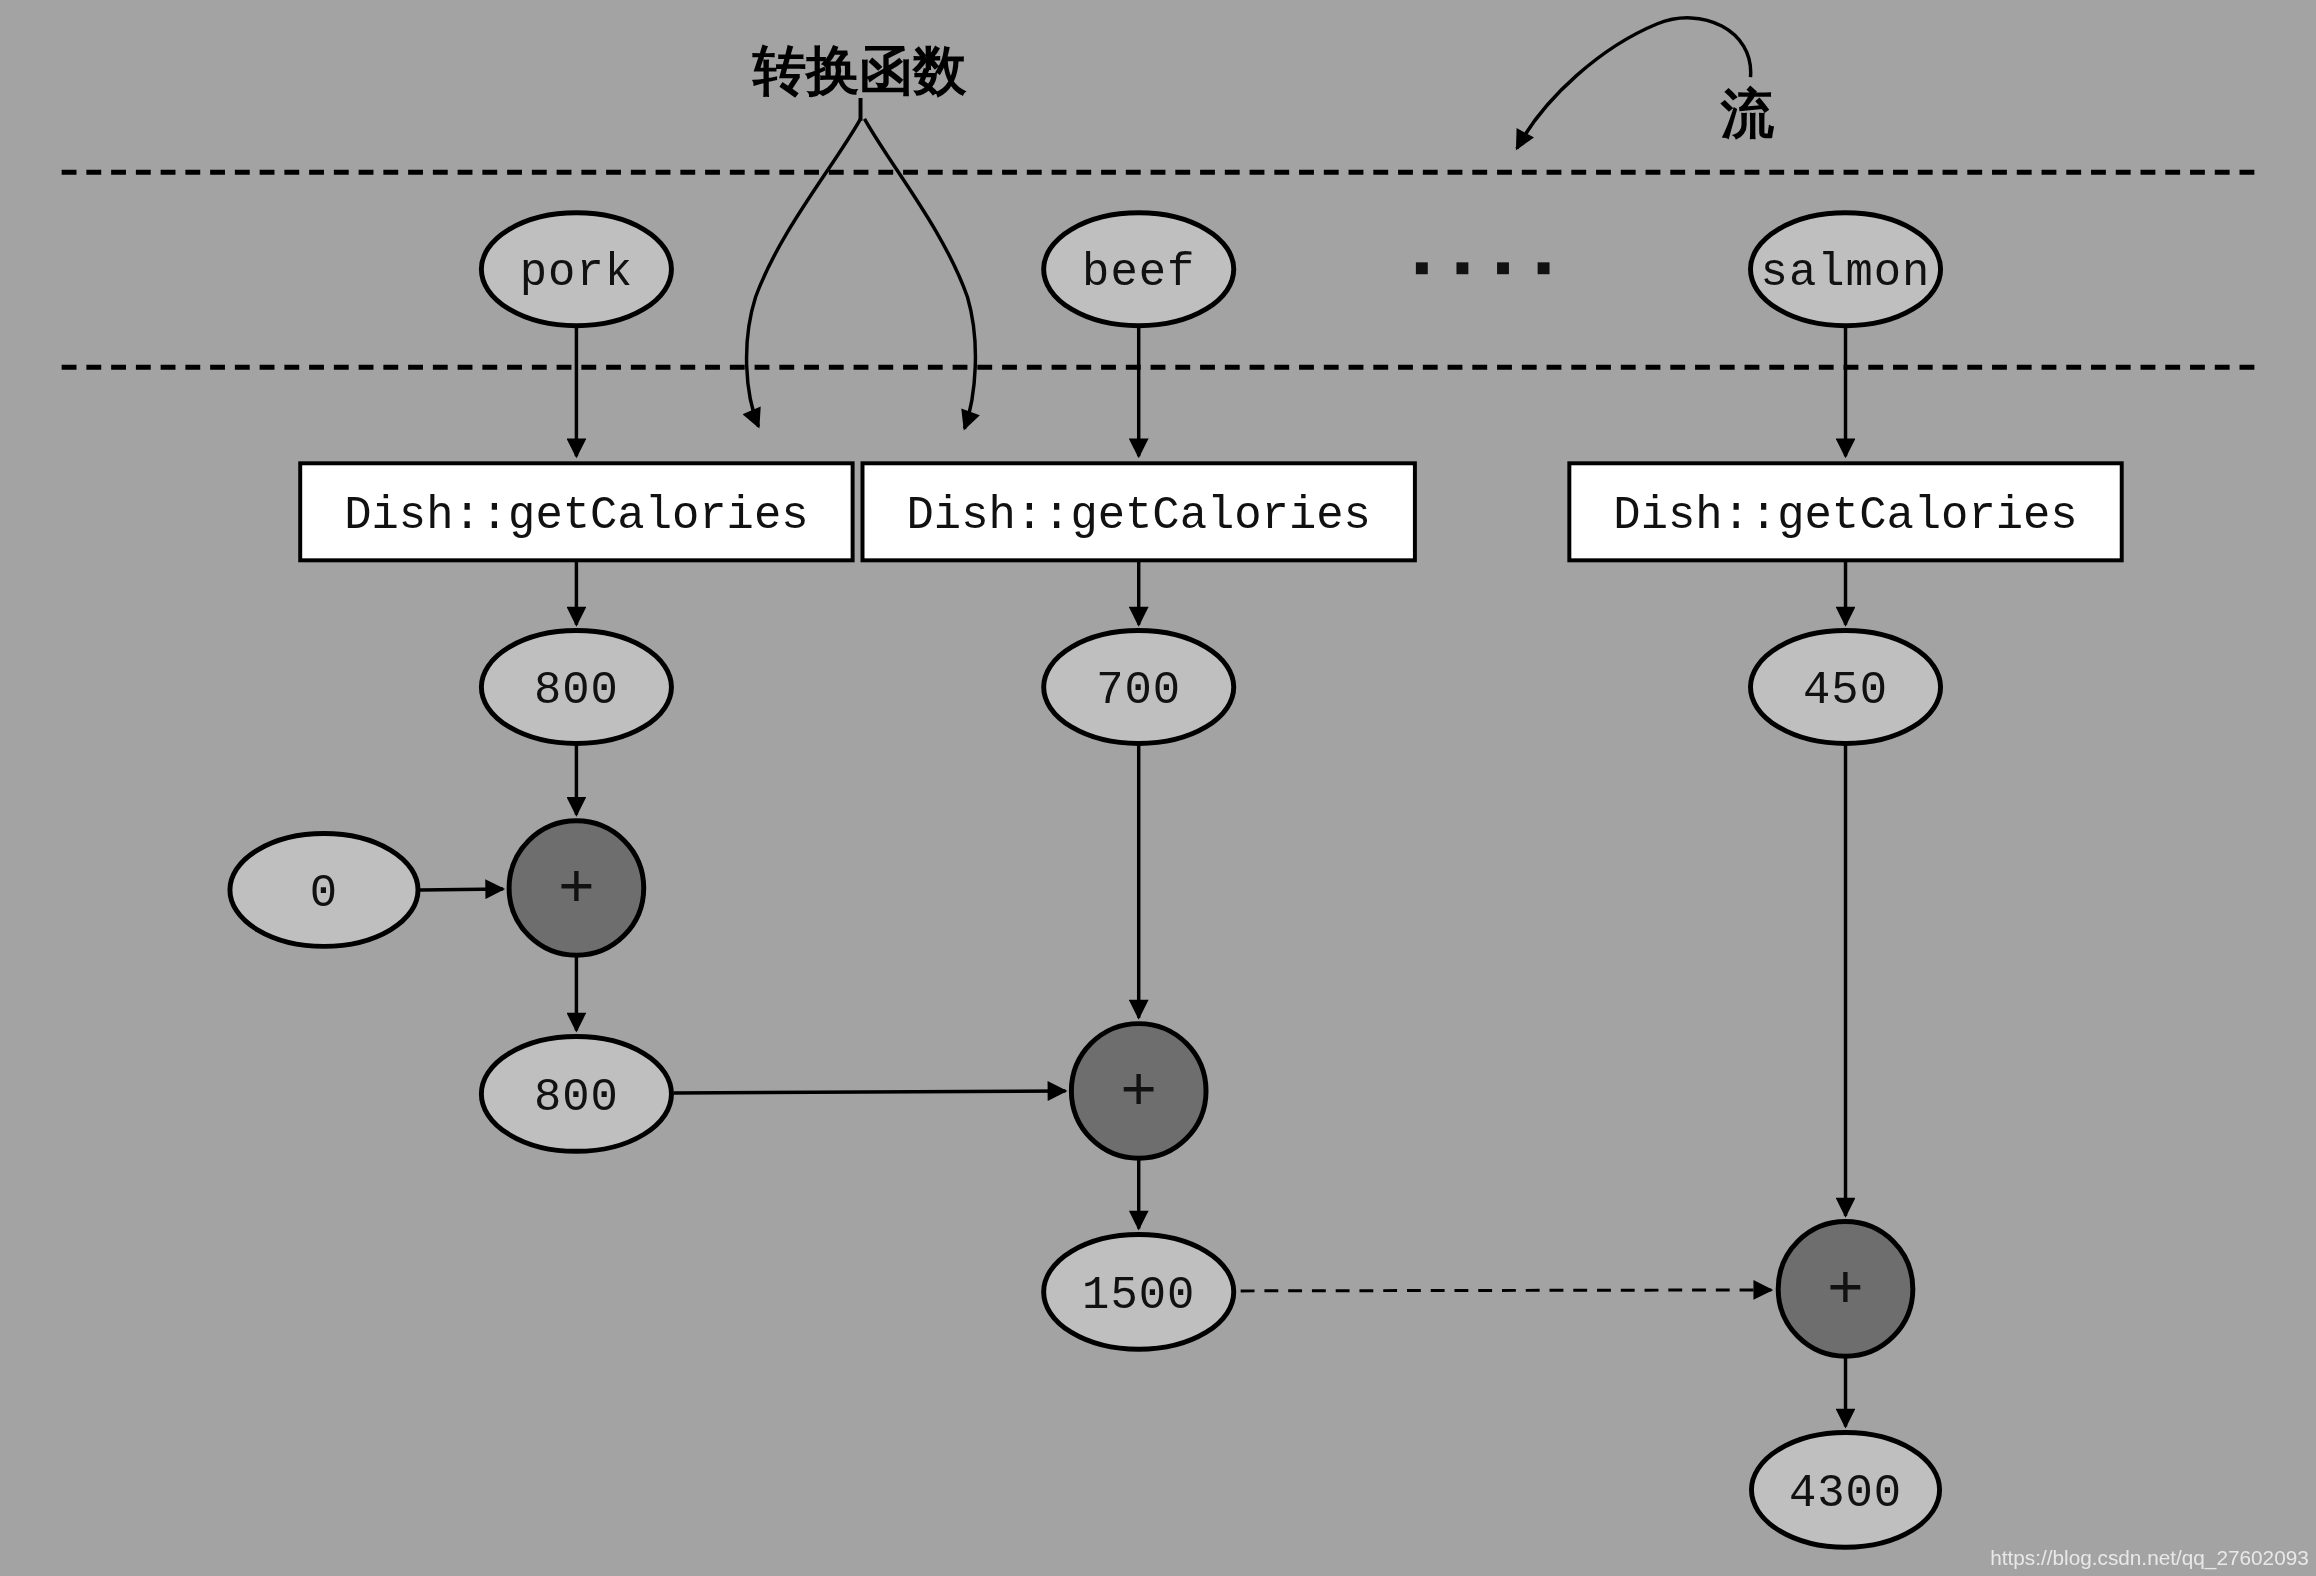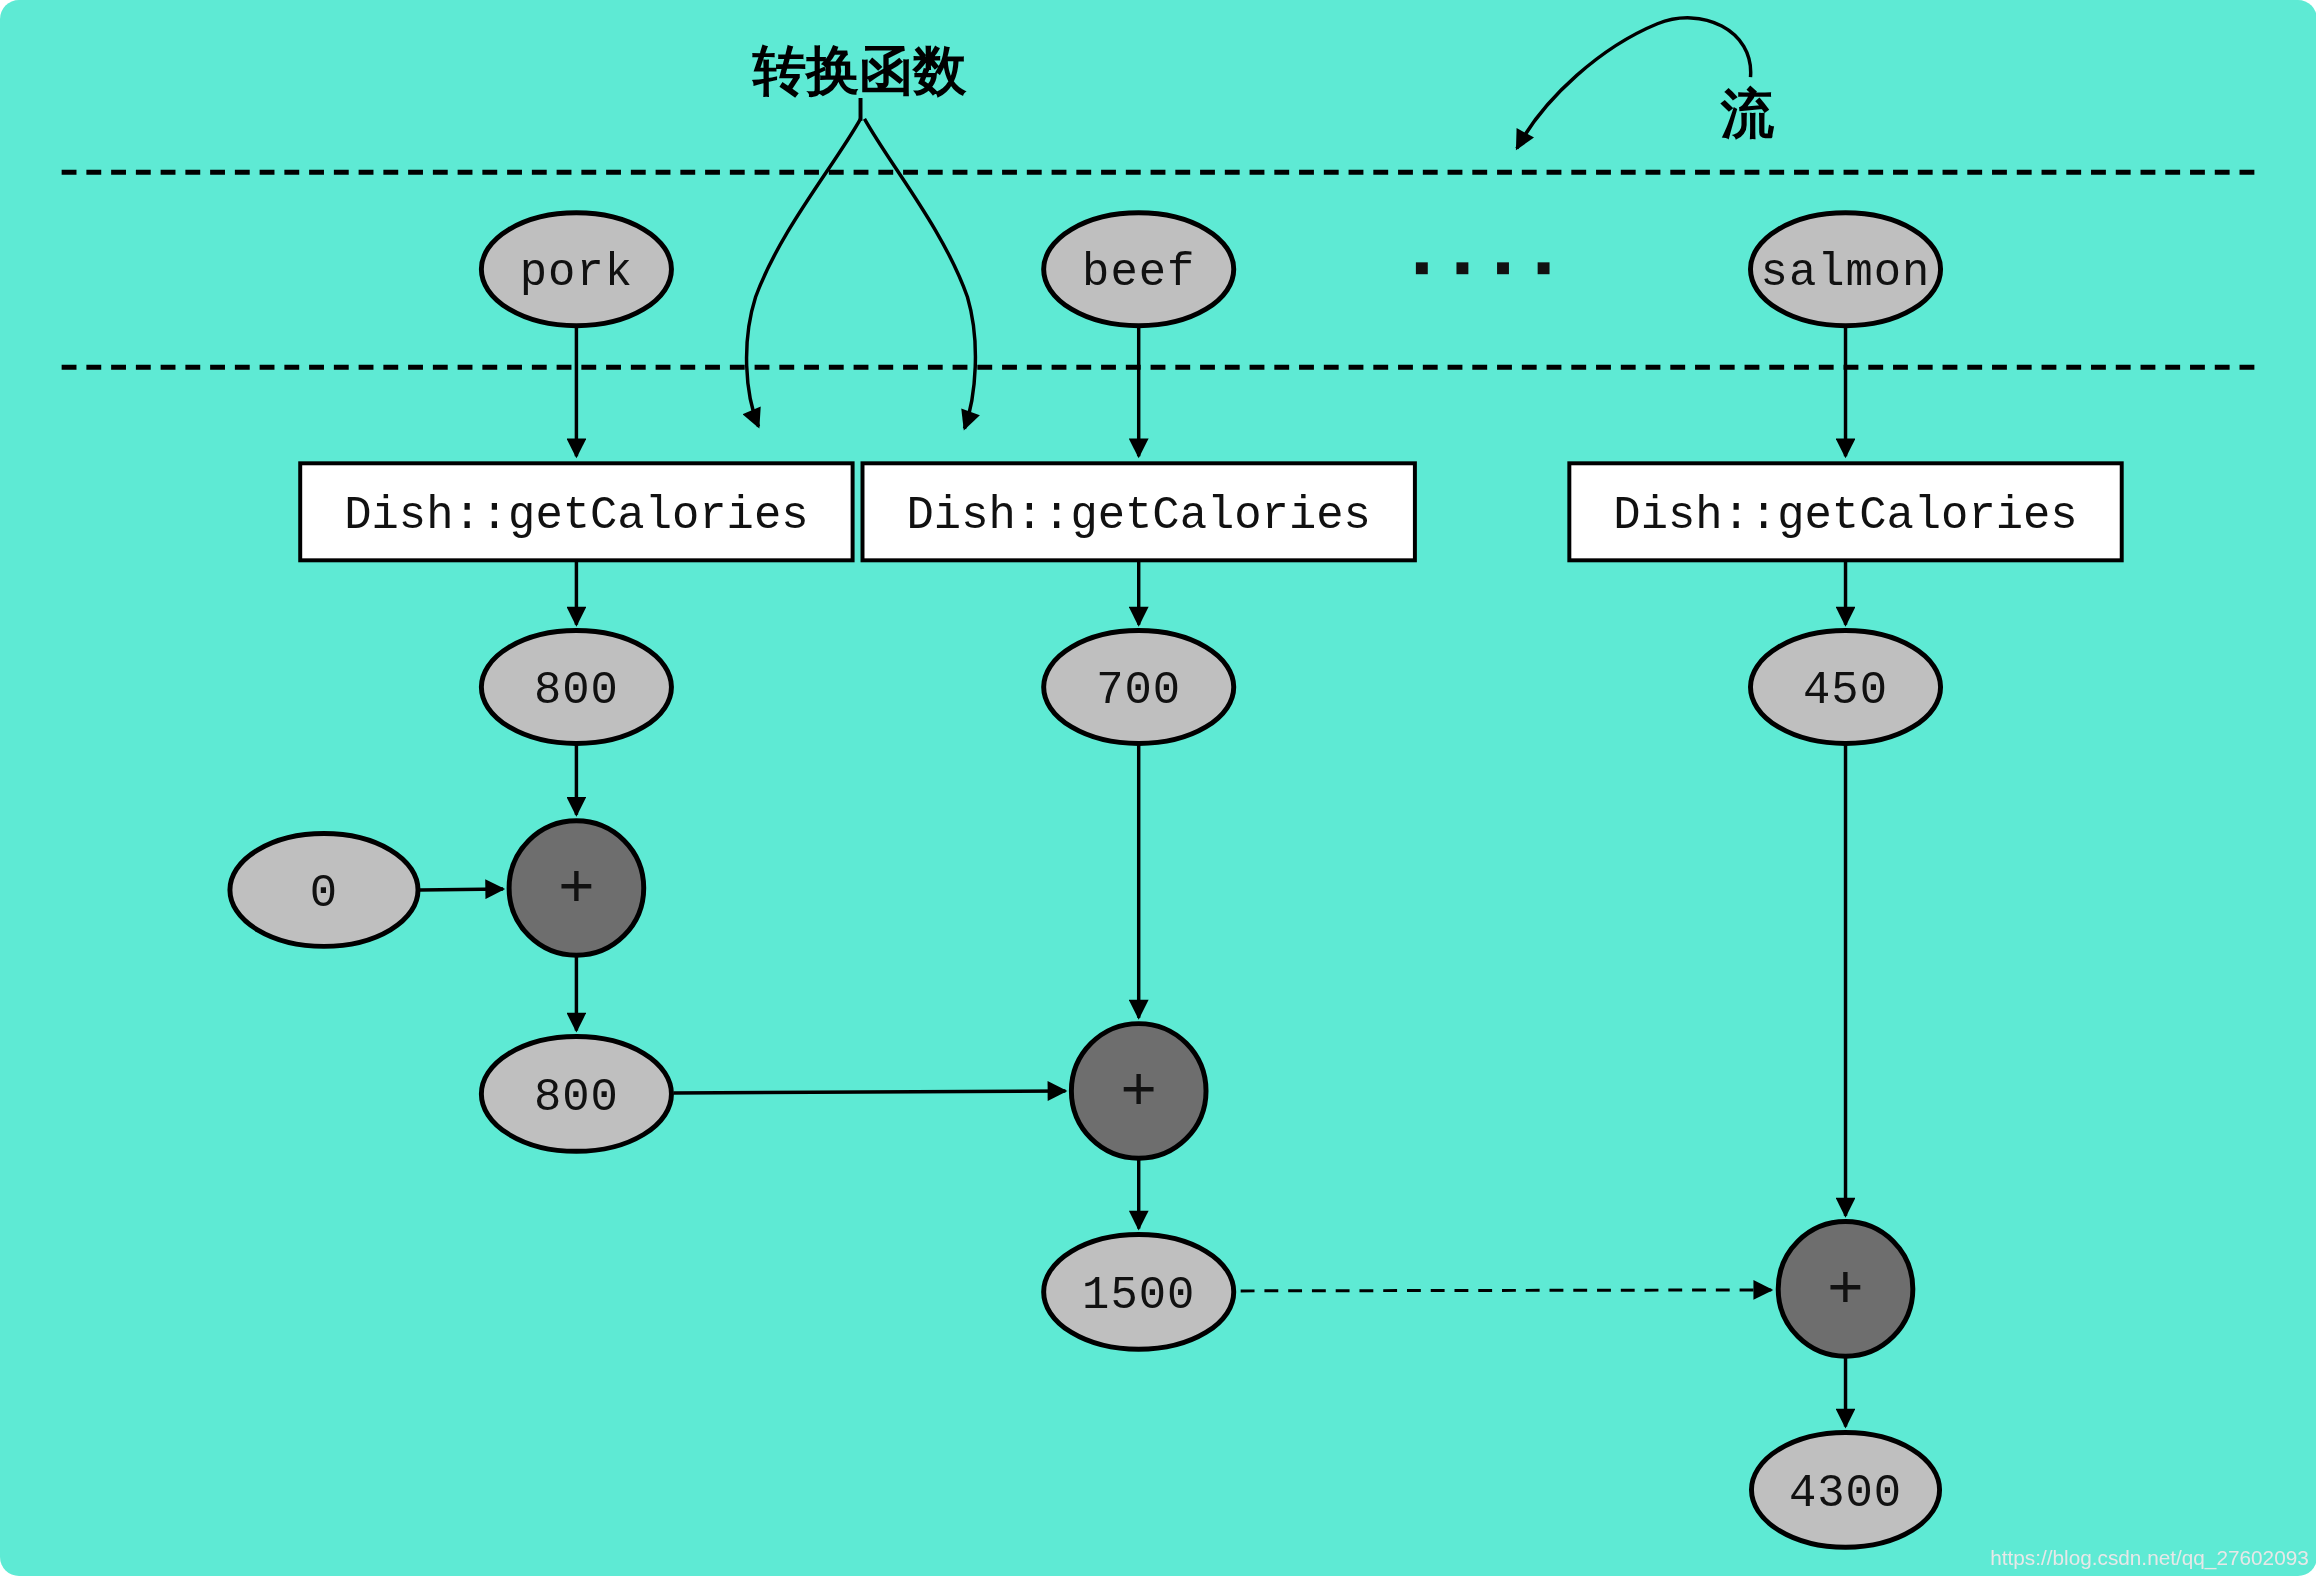--- a/index.html
+++ b/index.html
@@ -7,22 +7,21 @@
     padding: 0;
     background: #ffffff;
     width: 2317px;
     height: 1576px;
     overflow: hidden;
   }
   .stage {
     position: relative;
     width: 2317px;
     height: 1576px;
-    background: #5eead4;
-    border-radius: 19px;
+    background: #a3a3a3;
   }
   svg { display: block; }
   text {
     user-select: none;
   }
   .mono {
     font-family: "Liberation Mono", "DejaVu Sans Mono", monospace;
     fill: #111111;
   }
   .node-label {

